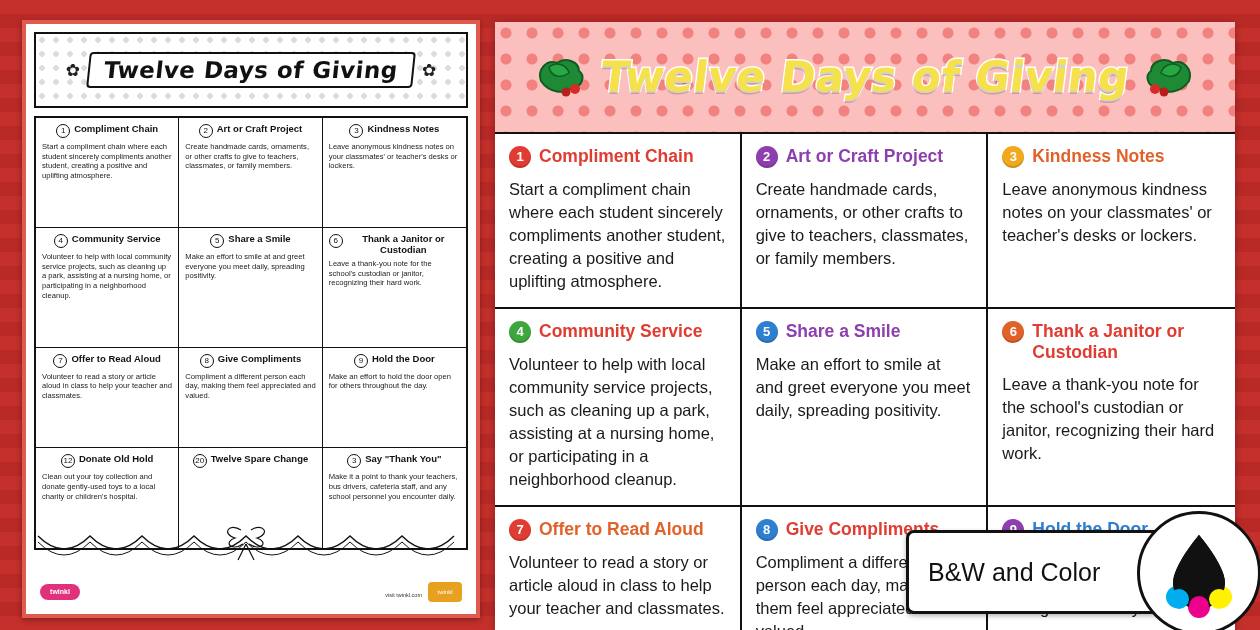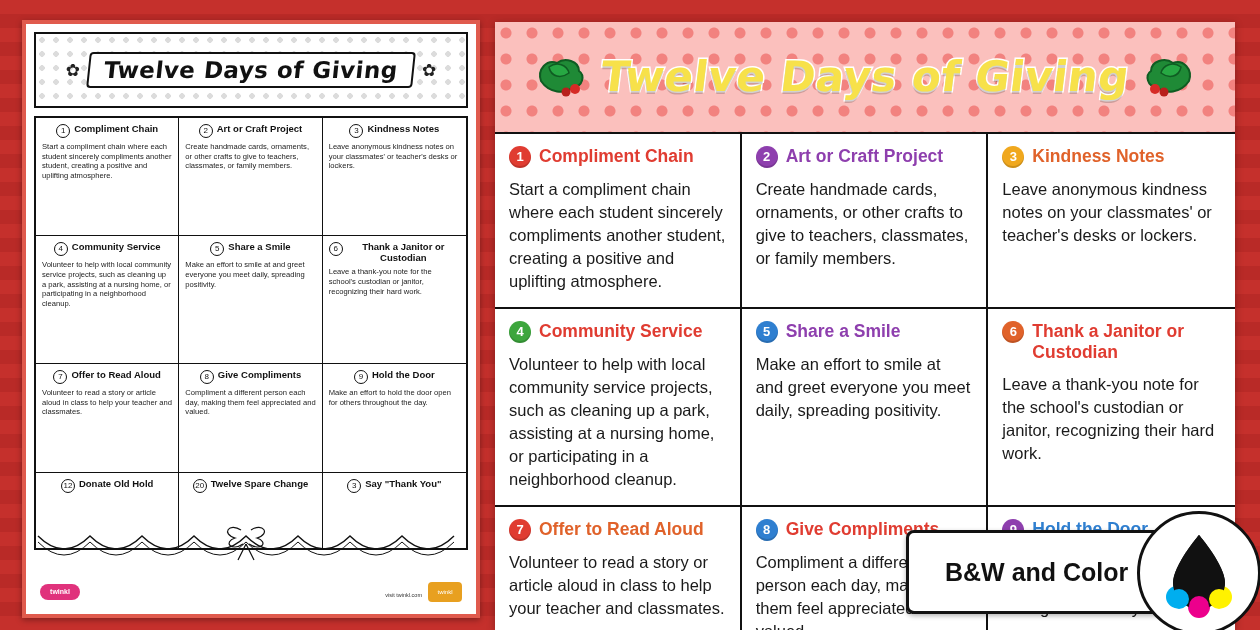--- a/index.html
+++ b/index.html
@@ -137,21 +137,21 @@
   
   .badge{
     position:absolute;right:18px;bottom:16px;
     width:330px;height:78px;
     background:#fff;border:3px solid #111;border-radius:8px;
     display:flex;align-items:center;
     z-index:5;
     box-shadow:0 2px 5px rgba(0,0,0,.3);
   }
   .badge-text{
-    font-size:25px;color:#111;padding-left:36px;font-weight:700;
+    font-size:25px;color:#111;padding-left:19px;font-weight:400;
   }
   .ink{
     position:absolute;right:-22px;top:-22px;width:118px;height:118px;border-radius:50%;
     background:#fff;border:3px solid #111;
     display:flex;align-items:center;justify-content:center;
   }
 </style>
 </head>
 <body>
 
@@ -226,32 +226,34 @@
           <span class="bw-num">9</span>
           <span class="bw-h">Hold the Door</span>
         </div>
       <div class="bw-body">Make an effort to hold the door open for others throughout the day.</div>
     </div>
     <div class="bw-cell">
       <div class="bw-cell-head">
           <span class="bw-num">12</span>
           <span class="bw-h">Donate Old Hold</span>
         </div>
+      <div class="bw-body">Clean out your toy collection and donate gently-used toys to a local charity or children's hospital.</div>
     </div>
     <div class="bw-cell">
       <div class="bw-cell-head">
           <span class="bw-num">20</span>
           <span class="bw-h">Twelve Spare Change</span>
         </div>
     </div>
     <div class="bw-cell">
       <div class="bw-cell-head">
           <span class="bw-num">3</span>
           <span class="bw-h">Say "Thank You"</span>
         </div>
+      <div class="bw-body">Make it a point to thank your teachers, bus drivers, cafeteria staff, and any school personnel you encounter daily.</div>
     </div>
   </div>
 
   <div class="bw-footer">
     <svg class="bw-wave" viewBox="0 0 430 44" preserveAspectRatio="none">
       <path d="M2,16 q26,26 52,0 q26,26 52,0 q26,26 52,0 q26,26 52,0 q26,26 52,0 q26,26 52,0 q26,26 52,0 q26,26 52,0" fill="none" stroke="#111" stroke-width="1.4"></path>
       <path d="M2,22 q26,26 52,0 q26,26 52,0 q26,26 52,0 q26,26 52,0 q26,26 52,0 q26,26 52,0 q26,26 52,0 q26,26 52,0" fill="none" stroke="#111" stroke-width="1"></path>
       <g stroke="#111" stroke-width="1.2" fill="none">
         <path d="M205,10 c-12,-8 -20,4 -6,8 c-12,4 -4,14 8,6"></path>
         <path d="M215,10 c12,-8 20,4 6,8 c12,4 4,14 -8,6"></path>

